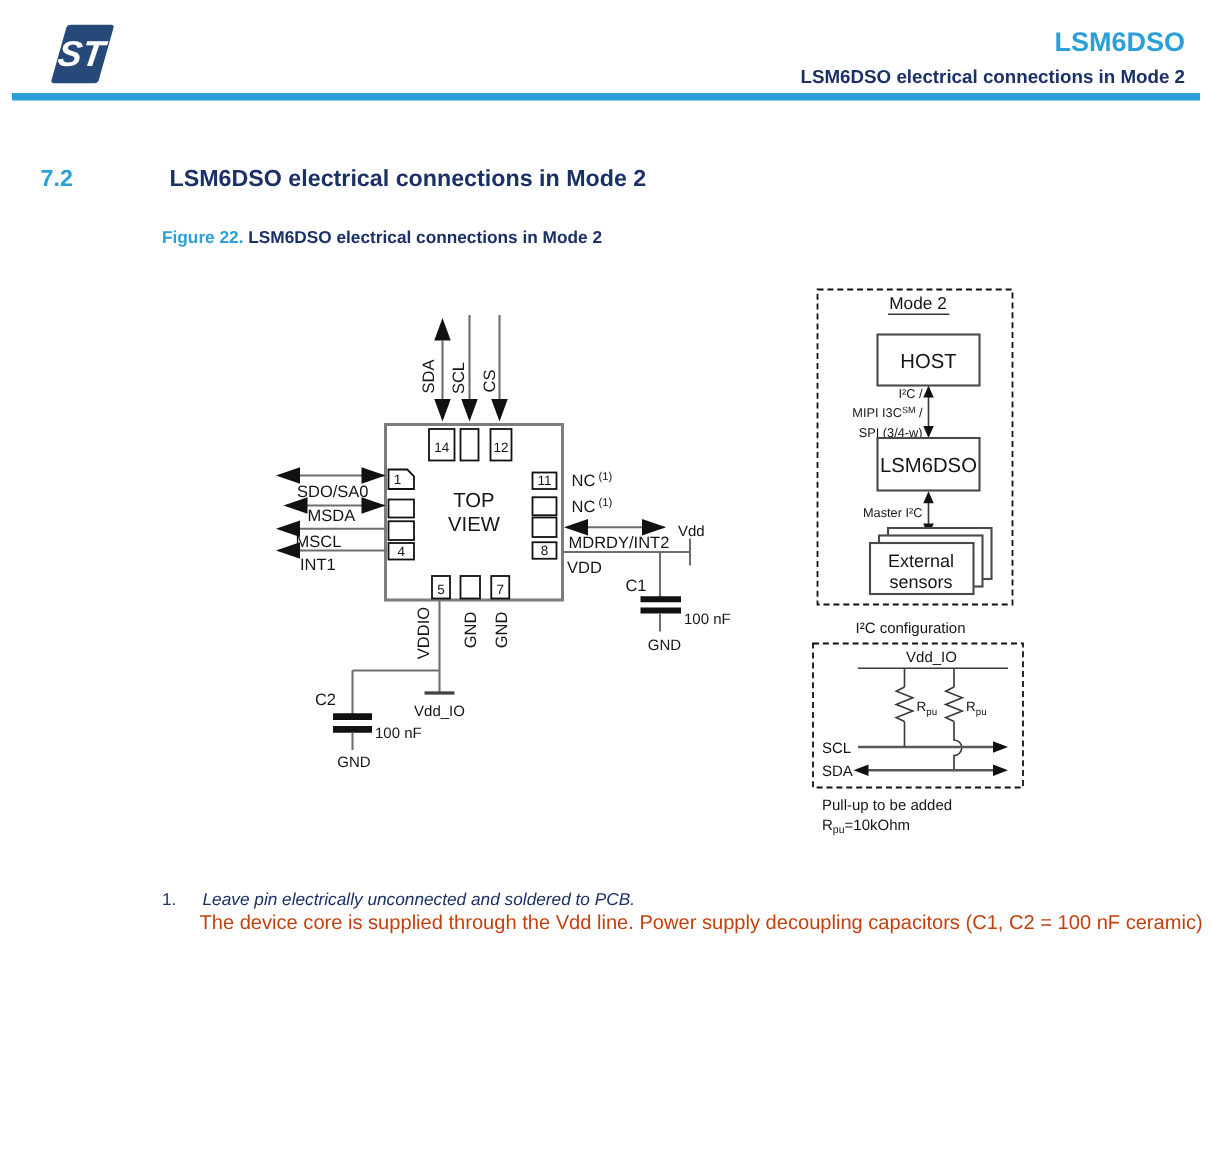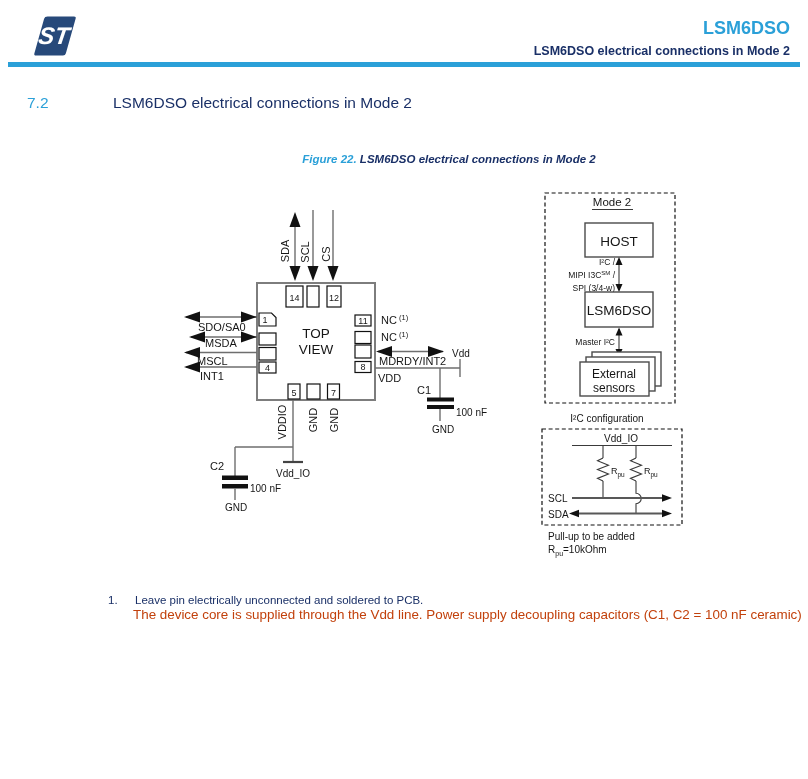--- a/index.html
+++ b/index.html
@@ -8,25 +8,25 @@
     font-family:"Liberation Sans",sans-serif;
     position:relative;overflow:hidden;color:#1a3067;
   }
   .abs{position:absolute;}
   
   .logo{left:33px;top:15px;width:44px;height:42px;}
   .product{right:18px;top:18px;font-size:18px;font-weight:bold;color:#2ba0d8;}
   .doc-title{right:18px;top:44px;font-size:12.5px;font-weight:bold;color:#1a3067;}
   .rule{left:8px;top:62px;width:792px;height:5px;background:#2ba0d8;}
   
-  .section{left:27px;top:94px;font-size:15.5px;font-weight:normal;}
+  .section{left:27px;top:111px;font-size:15.5px;font-weight:bold;}
   .sec-num{color:#2ba0d8;display:inline-block;width:86px;}
   .sec-title{color:#1a3067;}
   
-  .fig-caption{left:108px;top:153px;width:682px;text-align:center;font-size:11.5px;font-weight:bold;color:#1a3067;font-style:italic;}
+  .fig-caption{left:108px;top:153px;width:682px;font-size:11.5px;font-weight:bold;color:#1a3067;}
   .fig-label{color:#2ba0d8;}
   
   .diagram{left:0;top:0;}
   .diagram text{font-family:"Liberation Sans",sans-serif;fill:#161616;}
   .mid{text-anchor:middle;}
   .end{text-anchor:end;}
   .t8{font-size:8.5px;}
   .t9{font-size:9px;}
   .t10{font-size:10px;}
   .t11{font-size:11px;}
@@ -38,21 +38,21 @@
   .buswire{stroke:#585858;stroke-width:1.8;fill:none;}
   .blk{fill:#111;stroke:none;}
   .chipbox{fill:#fff;stroke:#7d7d7d;stroke-width:2;}
   .pinbox{fill:#fff;stroke:#111;stroke-width:1.2;}
   .dash{fill:none;stroke:#111;stroke-width:1.2;stroke-dasharray:4 2.6;}
   .box{fill:#fff;stroke:#4a4a4a;stroke-width:1.4;}
   .cap{fill:#111;}
   
   .footnote{left:108px;top:594px;font-size:11.5px;color:#1a3067;}
   .fn-num{display:inline-block;width:27px;font-style:normal;}
-  .fn-text{}
+  .fn-text{font-style:italic;}
   .body-text{left:101px;top:606px;width:700px;font-size:13.4px;line-height:18.4px;color:#c2410c;margin-left:32px;}
   .para{margin:0 0 2px 0;}
   .body-text sup{font-size:9.5px;line-height:0;}
 </style>
 </head>
 <body>
 
 <div>
 
   <div class="abs logo">

